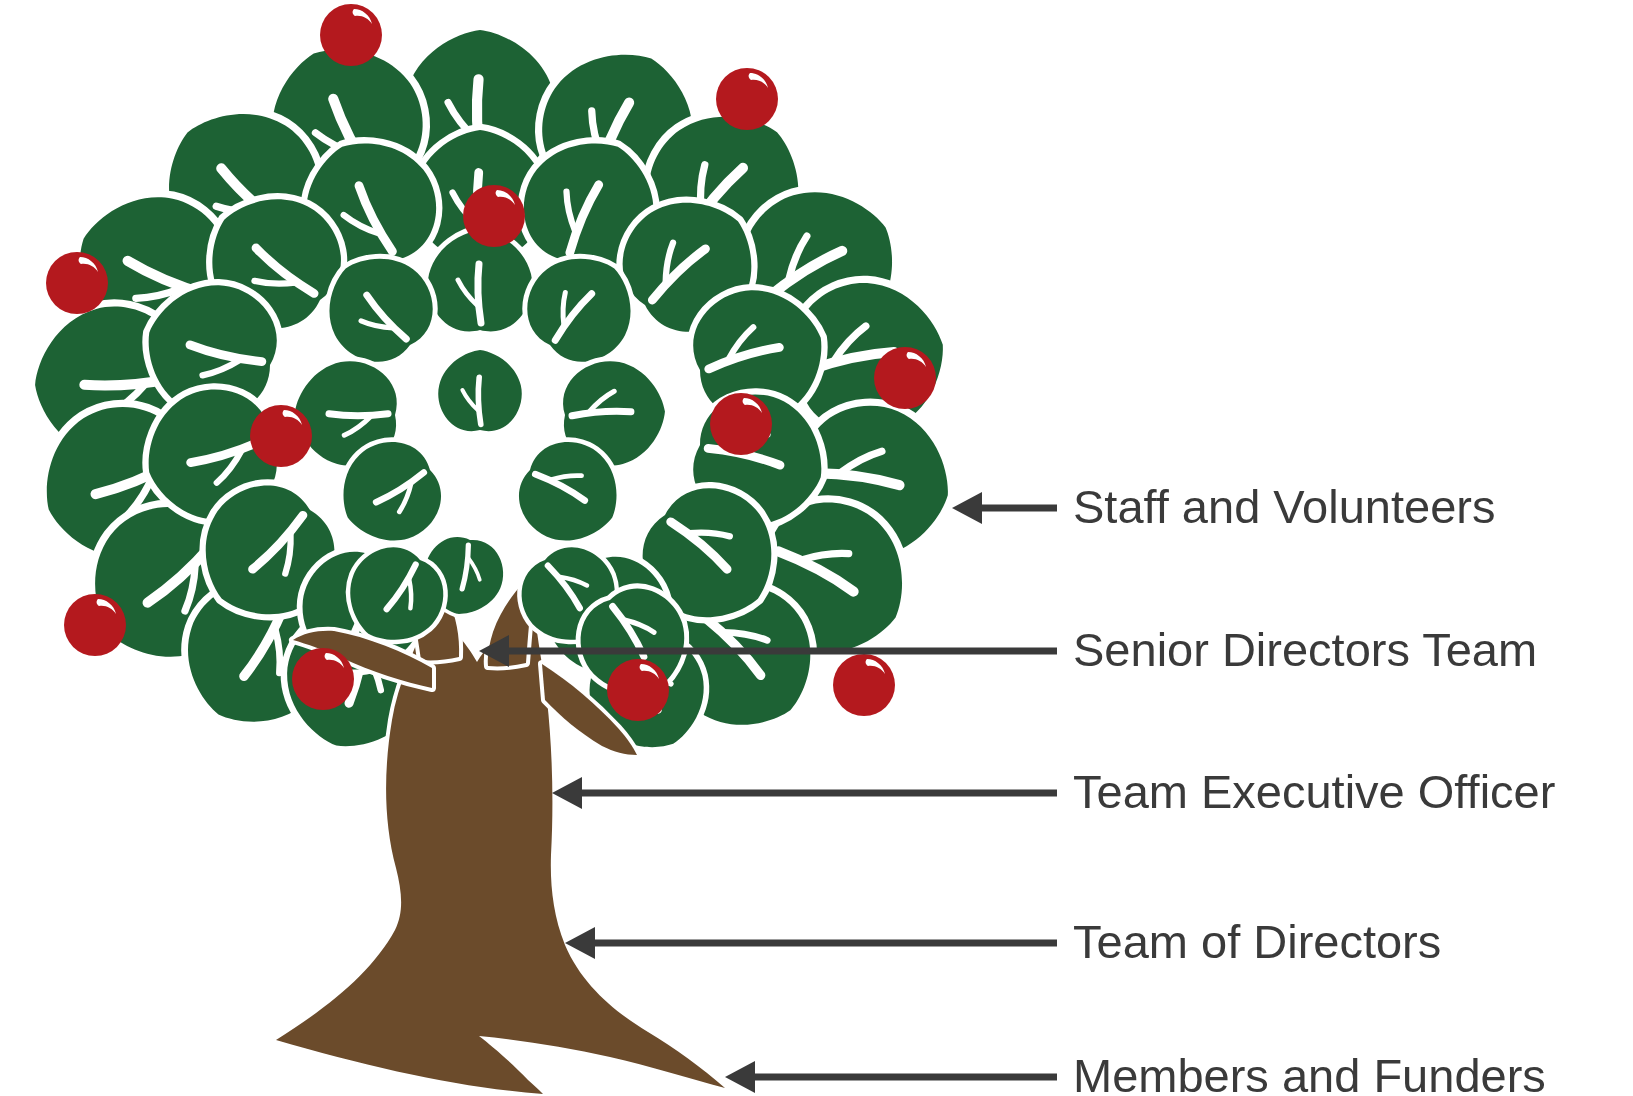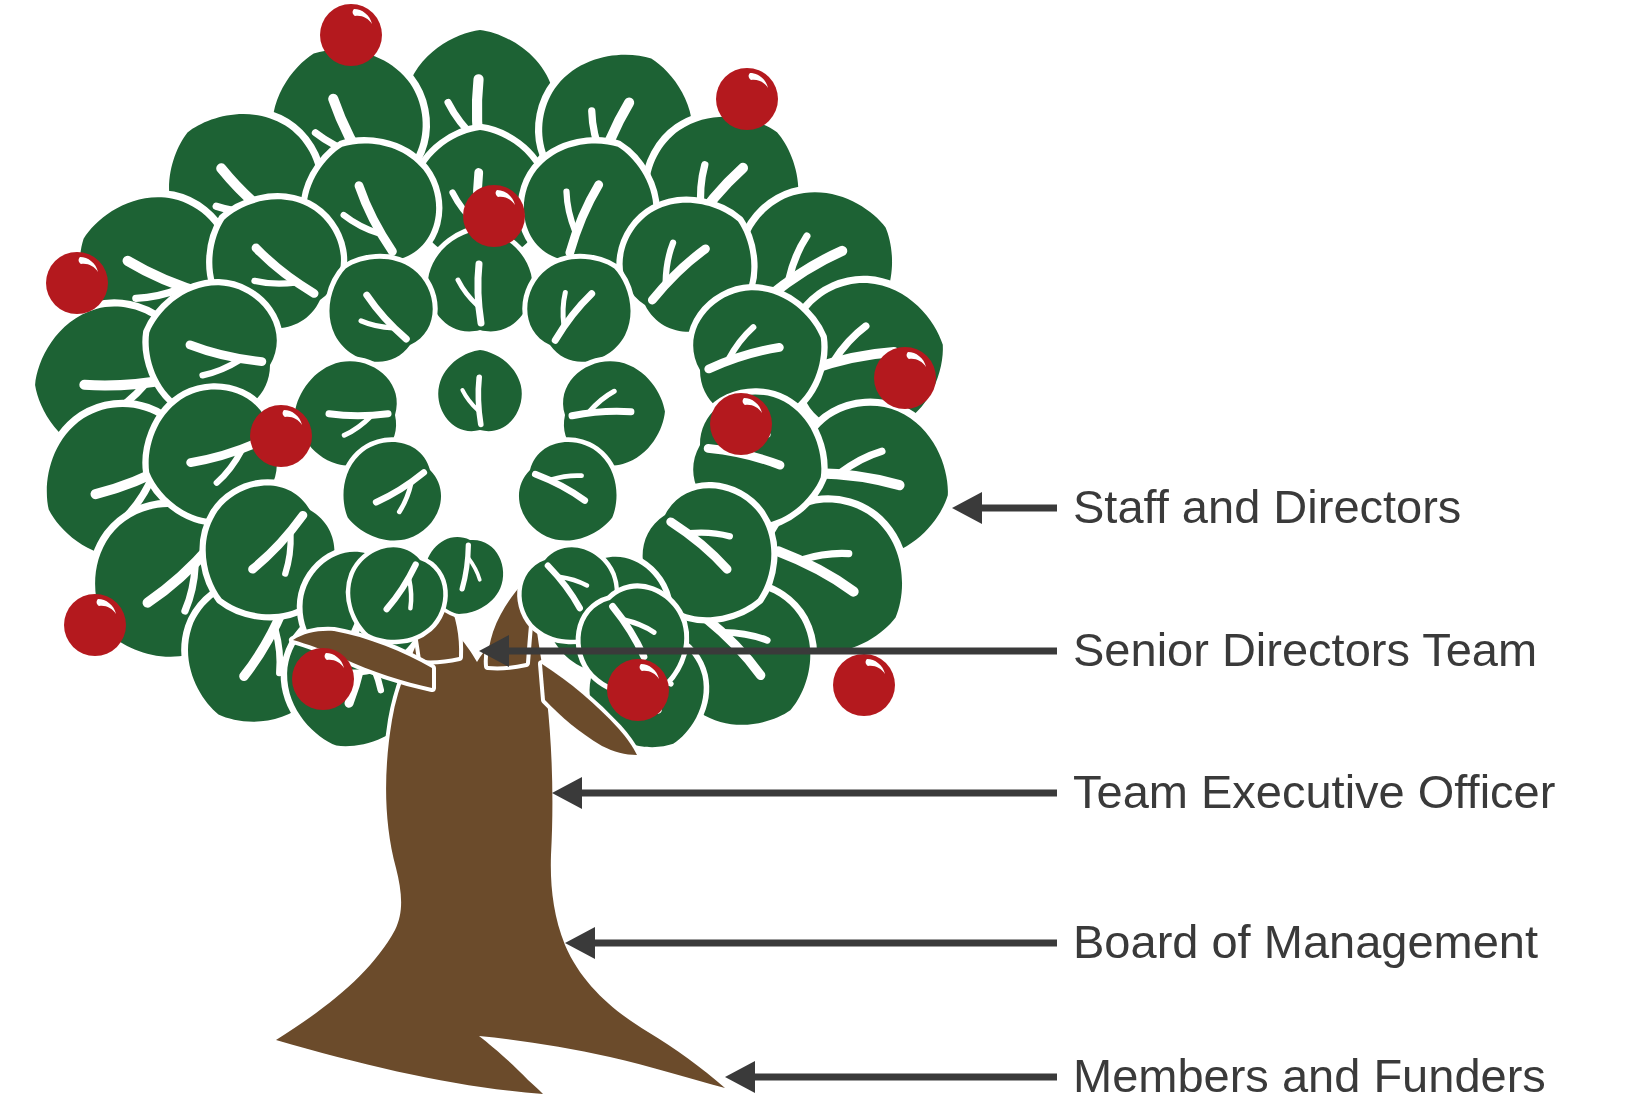--- a/index.html
+++ b/index.html
@@ -158,17 +158,17 @@
       <line class="arrow-line" x1="591" y1="943" x2="1057" y2="943"></line>
       <polygon class="arrow-head" points="565,943 595,927 595,959"></polygon>
     </g>
     <g>
       <line class="arrow-line" x1="751" y1="1077" x2="1057" y2="1077"></line>
       <polygon class="arrow-head" points="725,1077 755,1061 755,1093"></polygon>
     </g>
   </g>
 </svg>
 
-<div class="label label-staff">Staff and Directors</div>
+<div class="label label-staff">Staff and Volunteers</div>
 <div class="label label-senior">Senior Directors Team</div>
 <div class="label label-chief">Team Executive Officer</div>
-<div class="label label-board">Board of Management</div>
+<div class="label label-board">Team of Directors</div>
 <div class="label label-members">Members and Funders</div>
 
 </body></html>

